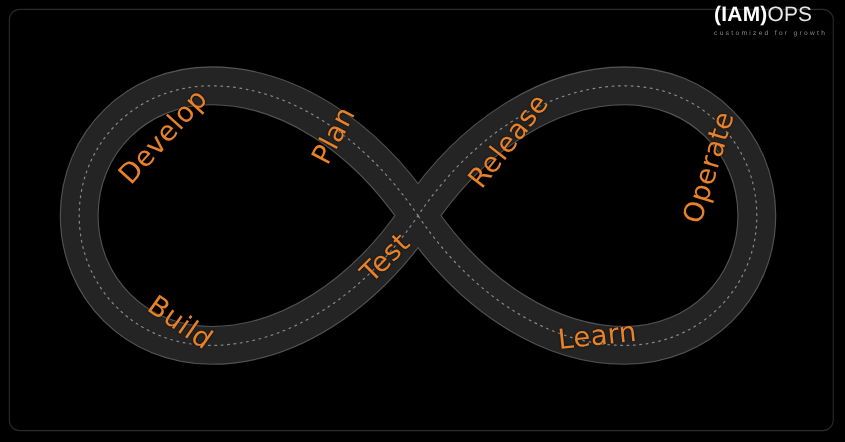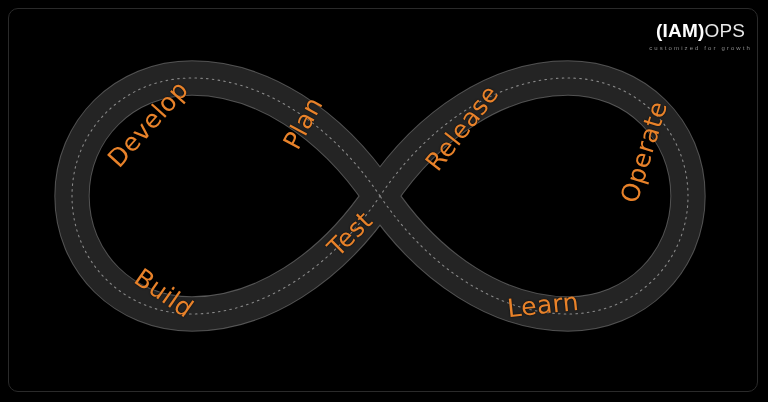--- a/index.html
+++ b/index.html
@@ -46,22 +46,22 @@
     font-size: 25px;
     font-weight: 400;
     letter-spacing: 0.4px;
     white-space: nowrap;
     transform-origin: 50% 50%;
     text-shadow: 0 0 2px rgba(0,0,0,0.85);
   }
   #brand {
     position: absolute;
     right: 16px;
-    top: 21px;
-    text-align: center;
+    top: 4px;
+    text-align: left;
     line-height: 1;
   }
   #brand-main {
     font-family: "Liberation Sans", sans-serif;
     font-size: 19px;
     color: #f2f2f2;
     letter-spacing: 0.2px;
     white-space: nowrap;
   }
   #brand-main .iam {

